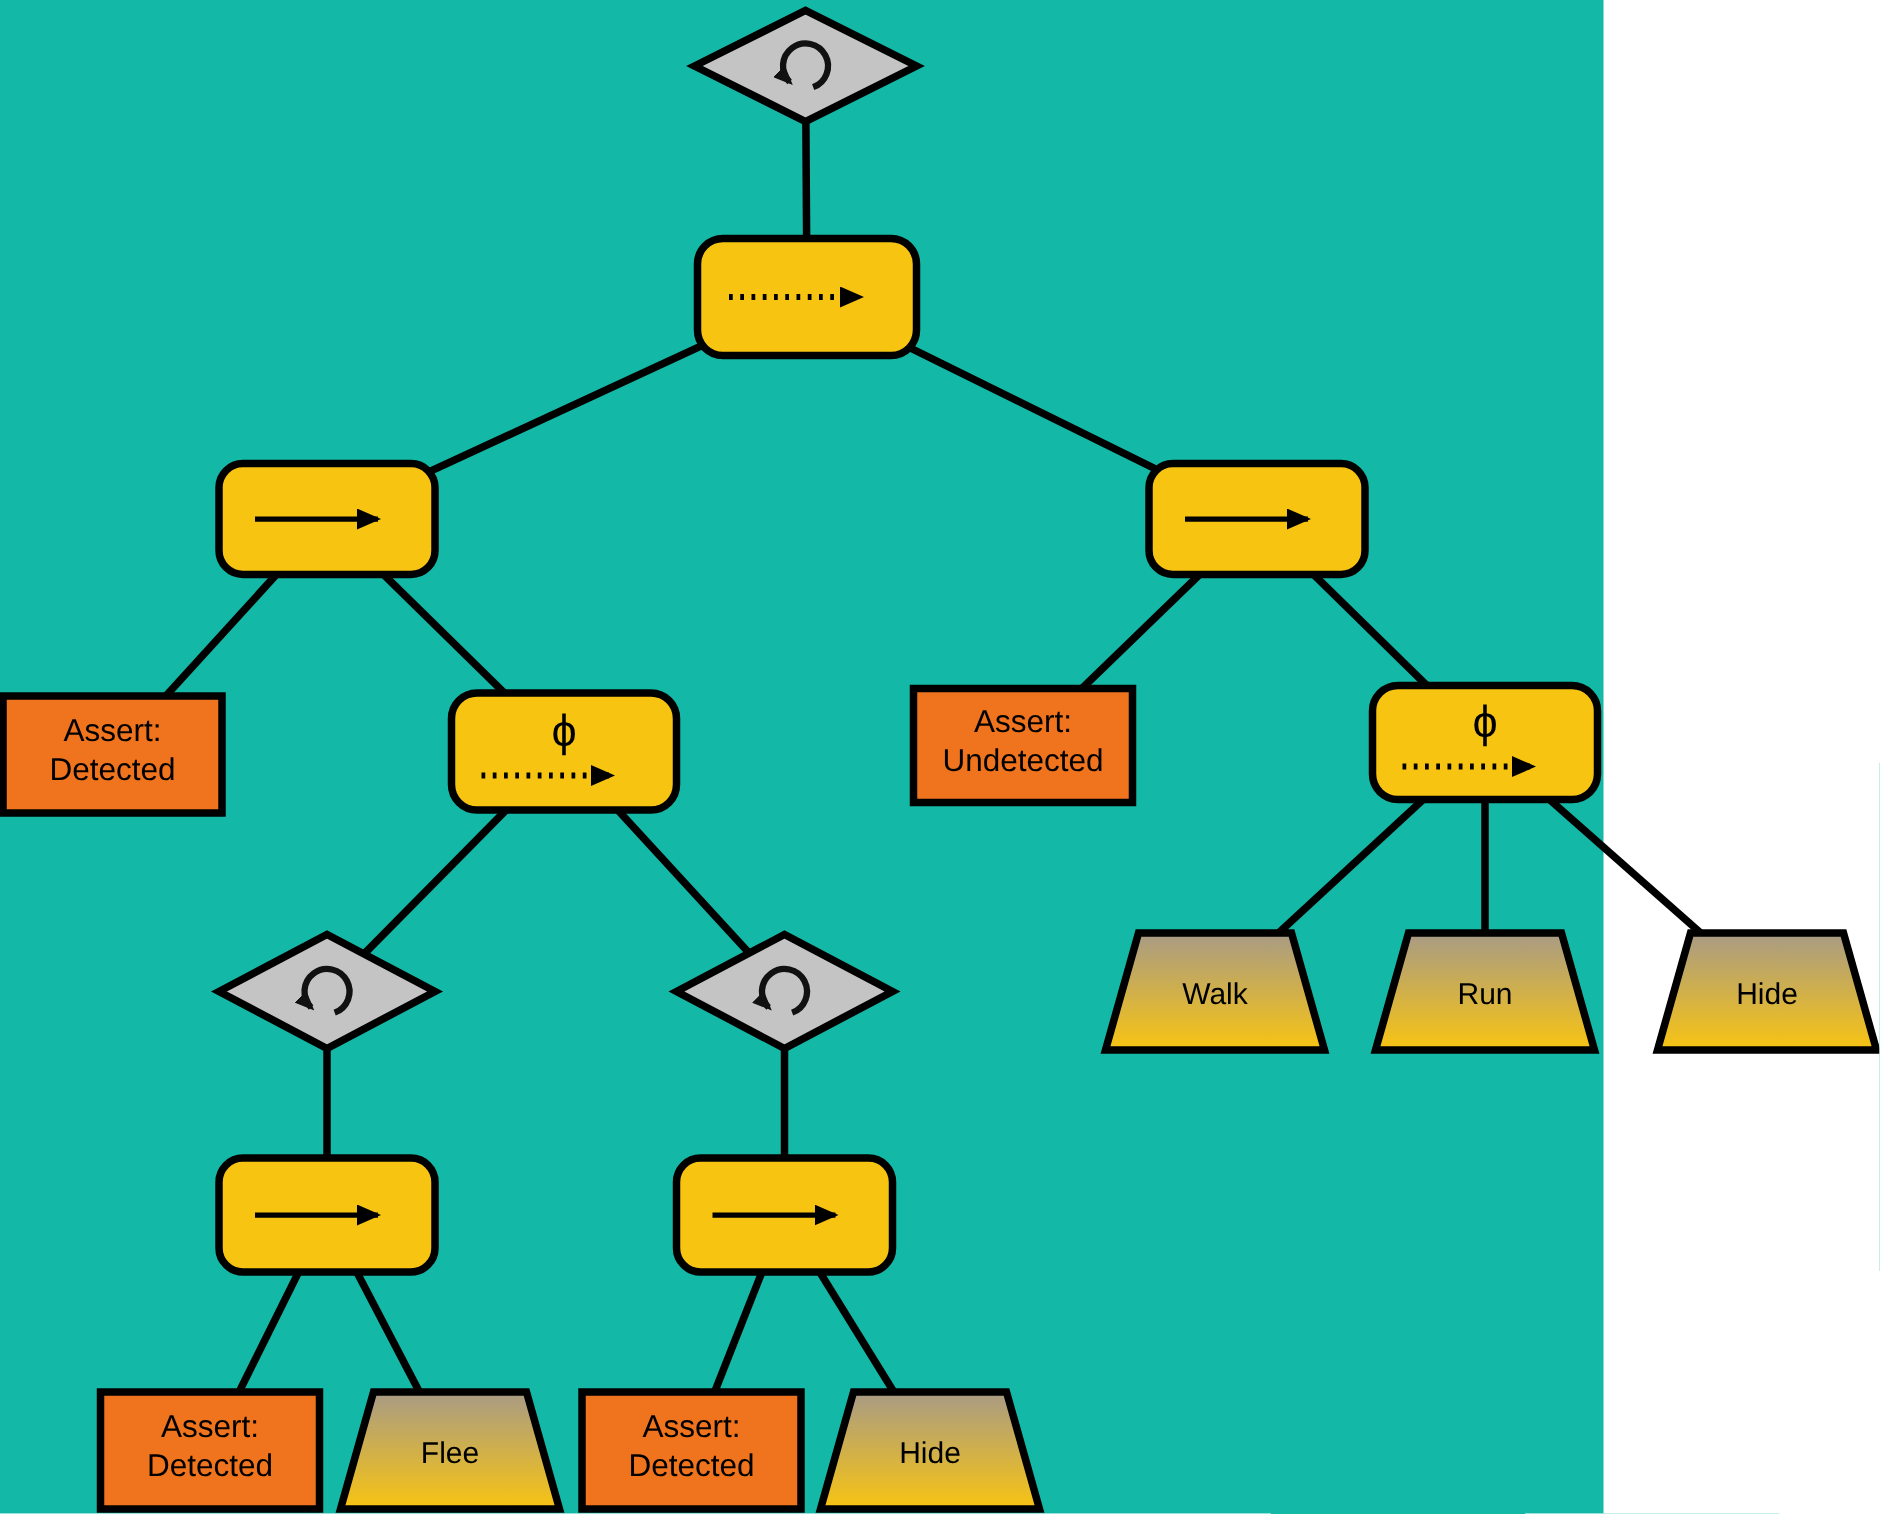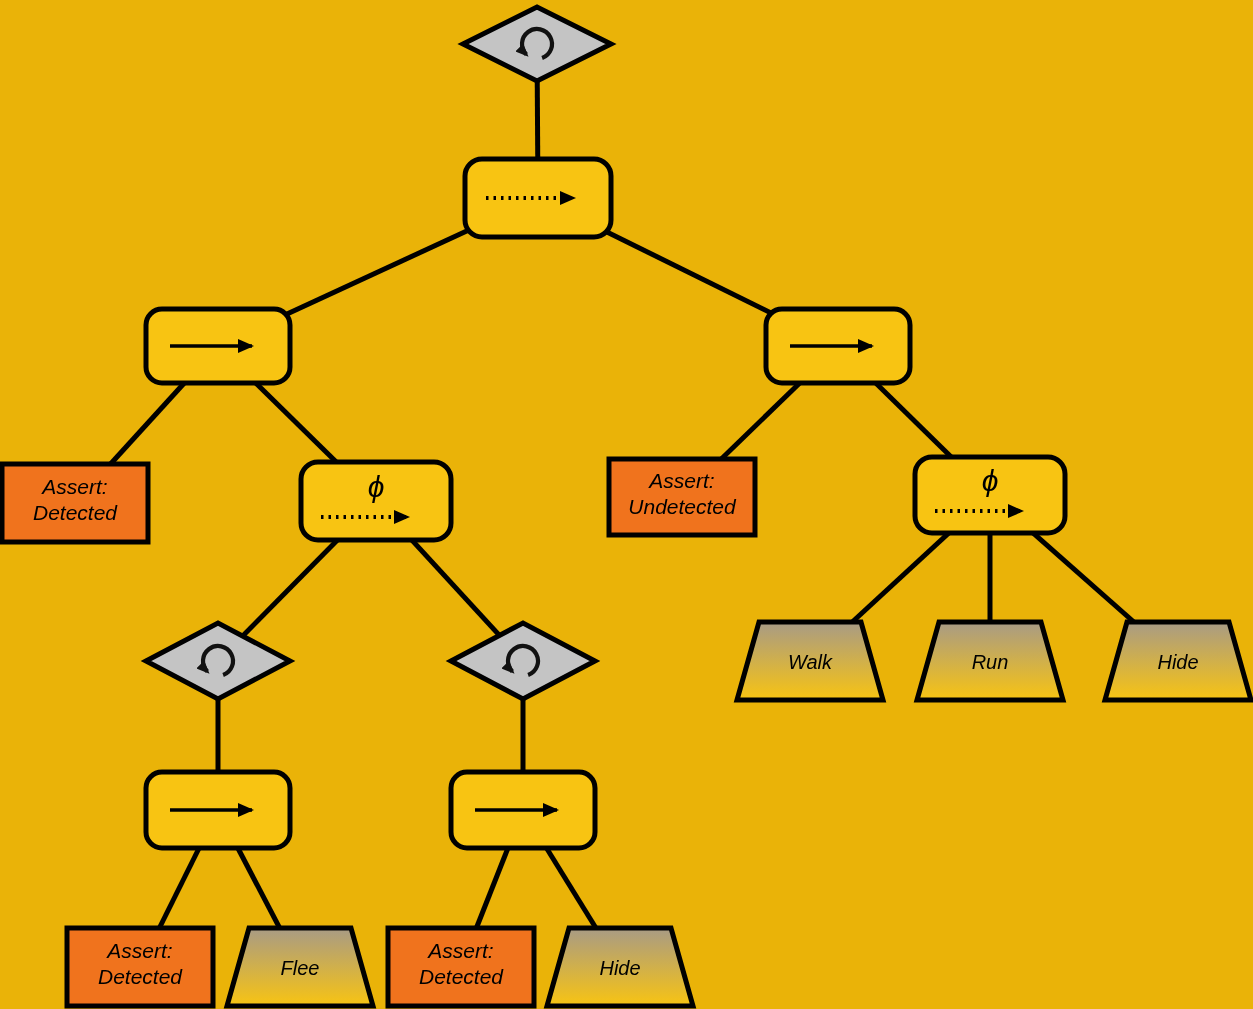--- a/index.html
+++ b/index.html
@@ -1,22 +1,21 @@
 <!DOCTYPE html>
 <html><head>
 <meta charset="utf-8">
 <style>
   html, body { margin: 0; padding: 0; background: #ffffff; }
   #stage {
     position: relative;
-    width: 1253px;
+    width: 1069px;
     height: 1009px;
-    background: #eab308;
+    background: #14b8a6;
     font-family: "Liberation Sans", "DejaVu Sans", sans-serif;
-    font-style: italic;
   }
   svg text {
     font-family: "Liberation Sans", "DejaVu Sans", sans-serif;
     fill: #000000;
   }
   .cond-label { font-size: 21px; }
   .action-label { font-size: 20px; }
   .phi-symbol { font-size: 30px; }
   .edge { stroke: #000000; stroke-width: 5; }
   .node-outline { stroke: #000000; stroke-width: 5; }

